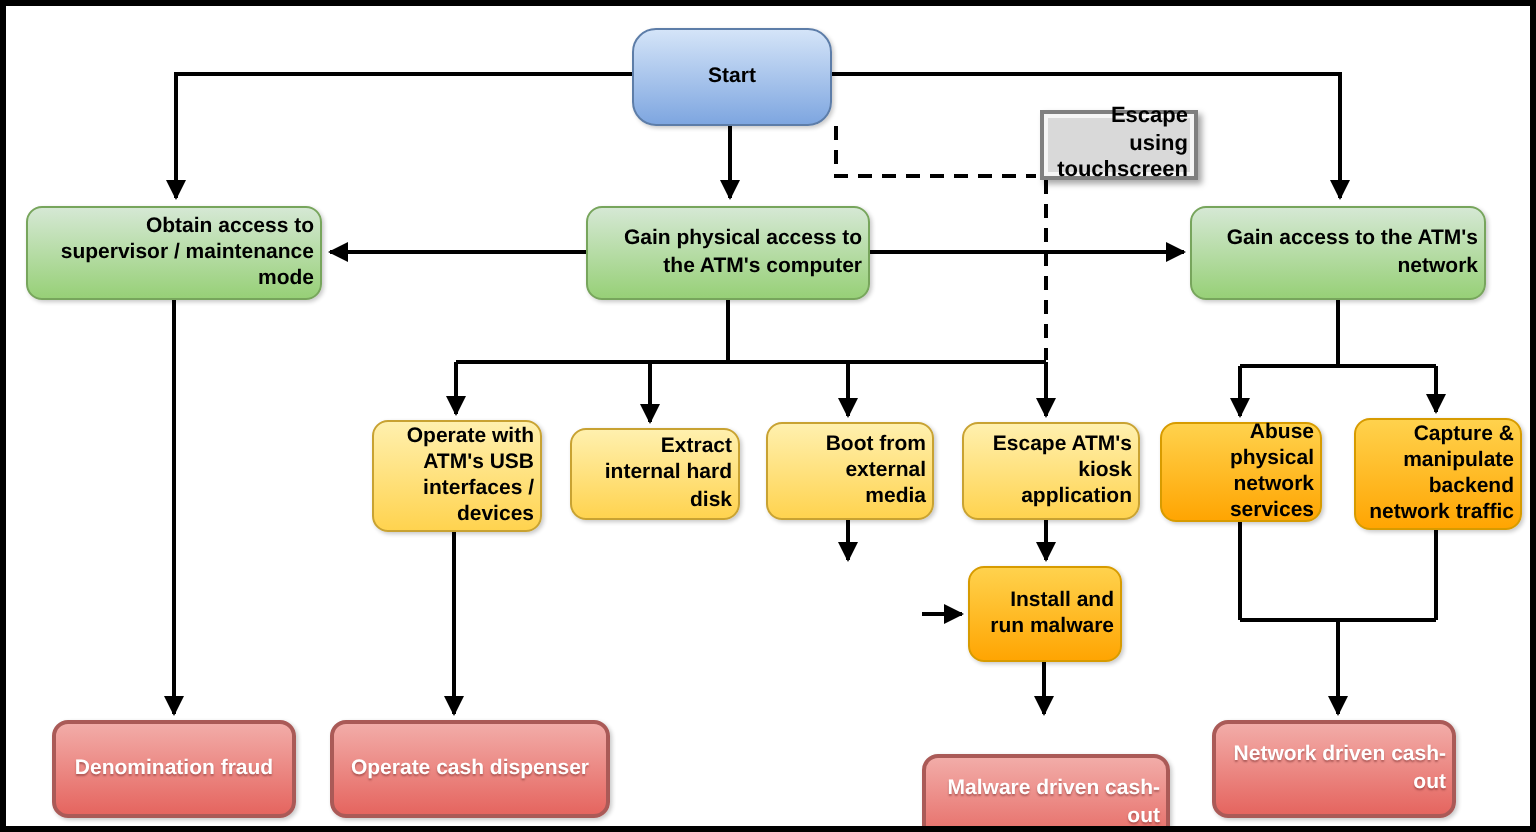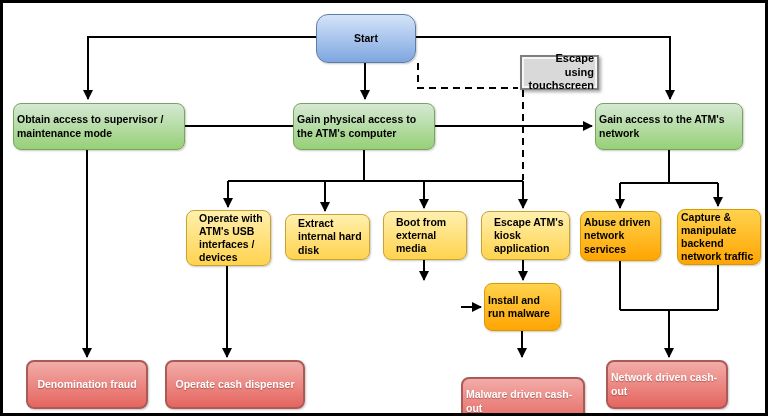--- a/index.html
+++ b/index.html
@@ -5,21 +5,21 @@
   html,body { margin:0; padding:0; background:#fff; }
   #canvas {
     position:relative; width:768px; height:416px; box-sizing:border-box;
     background:#ffffff; border:3px solid #000; overflow:hidden;
     font-family:"Liberation Sans", sans-serif;
   }
   #wires { position:absolute; left:0; top:0; width:768px; height:416px; }
   .node {
     position:absolute; box-sizing:border-box;
     display:flex; align-items:center; justify-content:center;
-    text-align:left; padding:2px 3px;
+    text-align:right; padding:2px 3px;
     font-weight:700; font-size:10.5px; line-height:1.25; color:#000;
     border-radius:8px; box-shadow:1px 1px 2px rgba(0,0,0,0.22);
   }
   .blue   { background:linear-gradient(#d4e4f8,#7ea6e0); border:1.5px solid #5d7da8; border-radius:12px; }
   .green  { background:linear-gradient(#d5e8d4,#97d077); border:1.5px solid #77a55c; }
   .yellow { background:linear-gradient(#fff0ae,#ffd34f); border:1.5px solid #c8a232;padding-left:12px; }
   .orange { background:linear-gradient(#ffd24d,#ffa502); border:1.5px solid #d79b00; }
   .red    { background:linear-gradient(#f2aca8,#e5655f); border:2px solid #aa5a57;
             color:#fff; text-shadow:0 1px 1px rgba(100,30,30,0.45); }
   .note   { background:#d9d9d9; border:2px solid #7f7f7f; border-radius:0;
@@ -65,21 +65,21 @@
   </svg>
 
   <div class="node blue" style="left:313px;top:11px;width:100px;height:49px">
     <span>Start</span>
   </div>
 
   <div class="node note" style="left:517px;top:52px;width:79px;height:35px;font-size:11px">
     <span>Escape using touchscreen</span>
   </div>
 
-  <div class="node green" style="left:10px;top:100px;width:172px;height:47px">
+  <div class="node green" style="left:10px;top:100px;width:148px;height:47px">
     <span>Obtain access to supervisor / maintenance mode</span>
   </div>
 
   <div class="node green" style="left:290px;top:100px;width:142px;height:47px">
     <span>Gain physical access to the ATM's computer</span>
   </div>
 
   <div class="node green" style="left:592px;top:100px;width:148px;height:47px">
     <span>Gain access to the ATM's network</span>
   </div>
@@ -94,21 +94,21 @@
 
   <div class="node yellow" style="left:380px;top:208px;width:84px;height:49px">
     <span>Boot from external media</span>
   </div>
 
   <div class="node yellow" style="left:478px;top:208px;width:89px;height:49px">
     <span>Escape ATM's kiosk application</span>
   </div>
 
   <div class="node orange" style="left:577px;top:208px;width:81px;height:50px">
-    <span>Abuse driven network services</span>
+    <span>Abuse physical network services</span>
   </div>
 
   <div class="node orange" style="left:674px;top:206px;width:84px;height:56px">
     <span>Capture &amp; manipulate backend network traffic</span>
   </div>
 
 
   <div class="node orange" style="left:481px;top:280px;width:77px;height:48px">
     <span>Install and run malware</span>
   </div>

